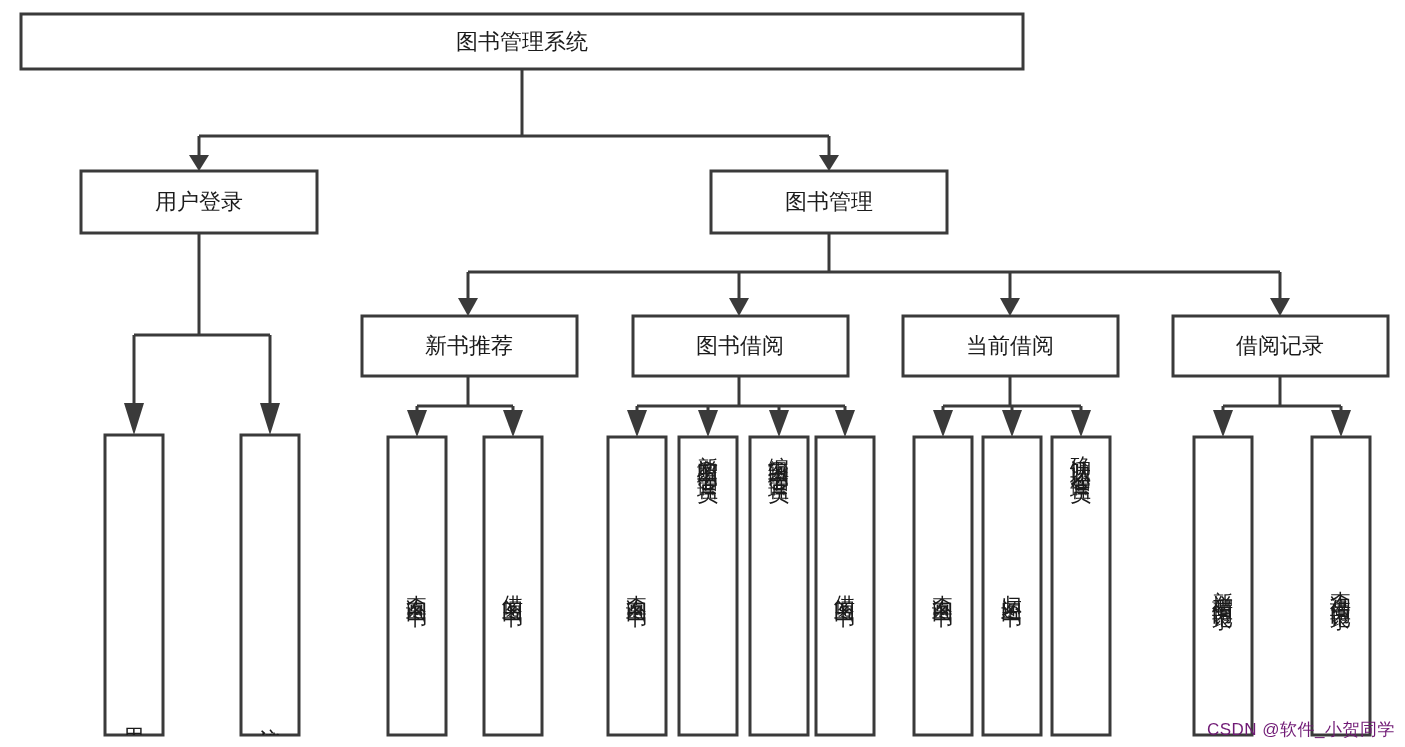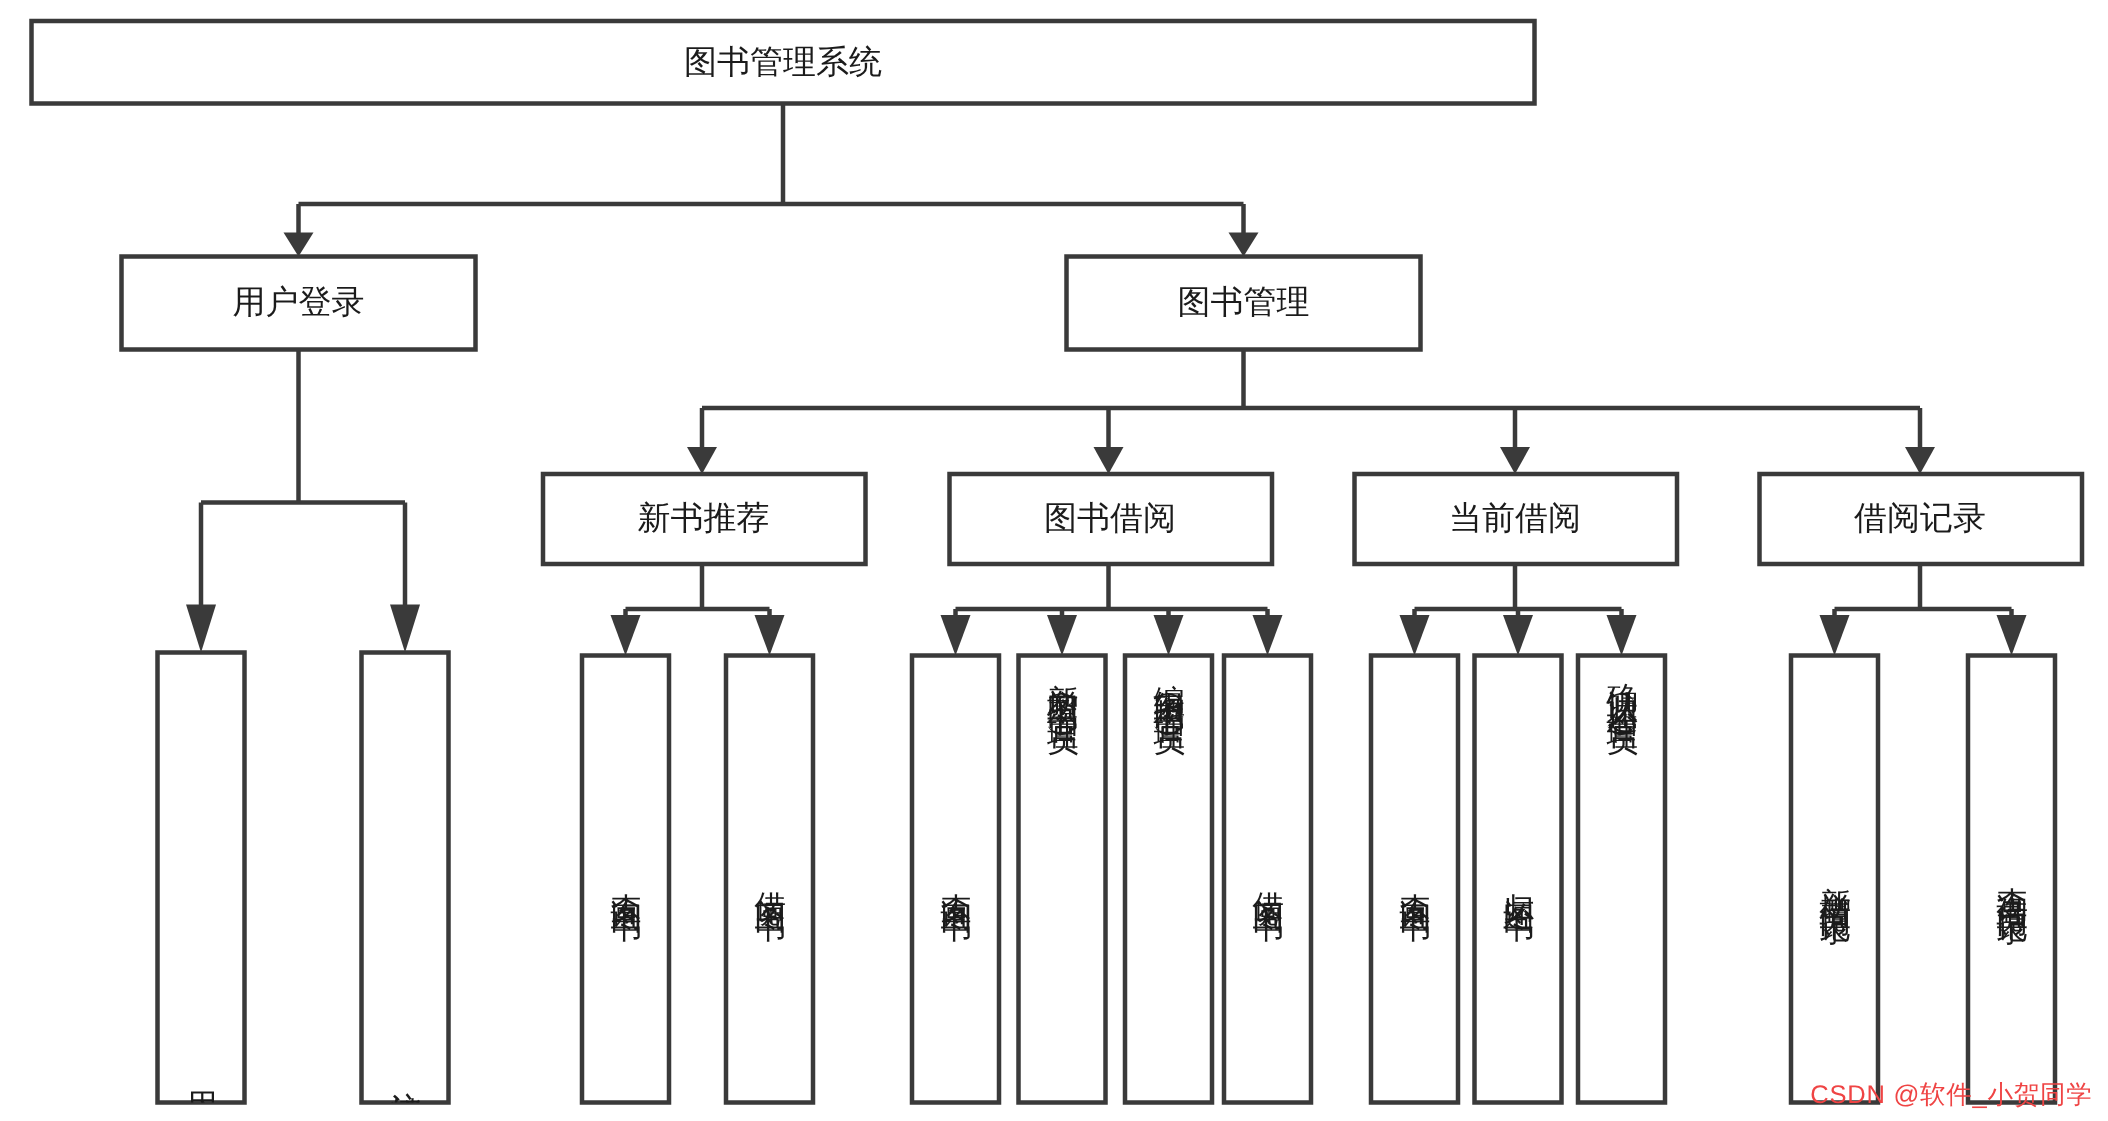--- a/index.html
+++ b/index.html
@@ -46,21 +46,21 @@
     fill: #1b1b1b;
     text-anchor: middle;
     dominant-baseline: middle;
   }
   .watermark {
     position: absolute;
     right: 10px;
     bottom: 6px;
     font-family: "Liberation Sans", "DejaVu Sans", sans-serif;
     font-size: 17px;
-    color: #ef4444;
+    color: #701a75;
     white-space: nowrap;
     letter-spacing: 0.5px;
     user-select: none;
   }
 </style>
 </head>
 <body>
 
 <div id="diagram-root">
 

